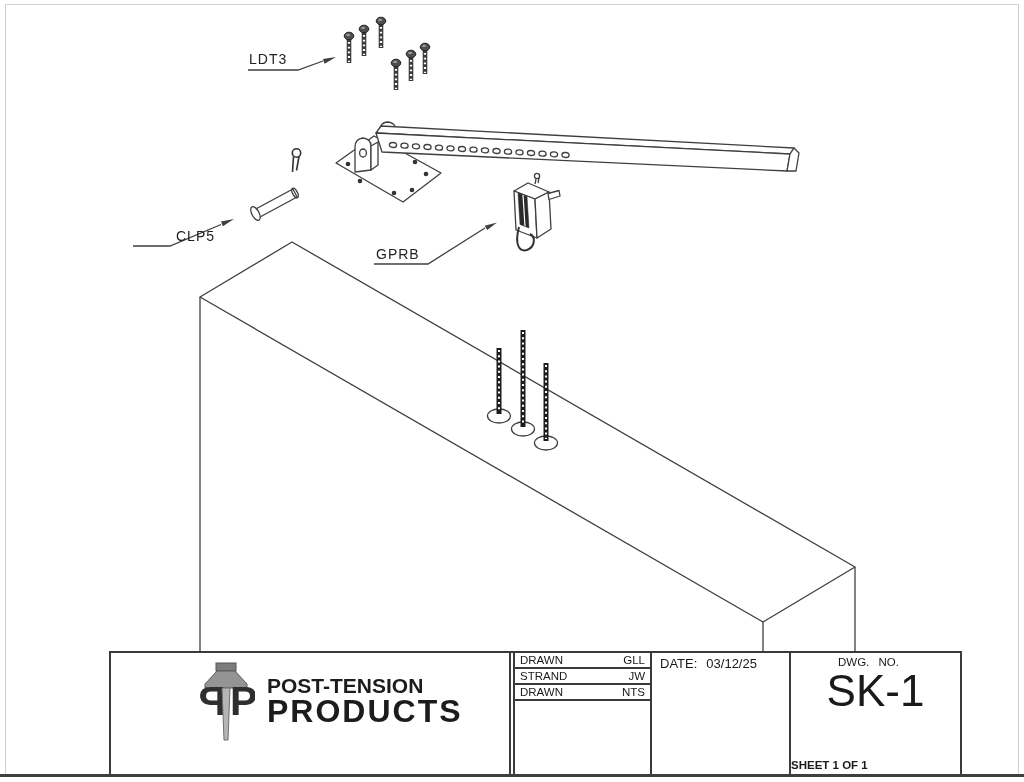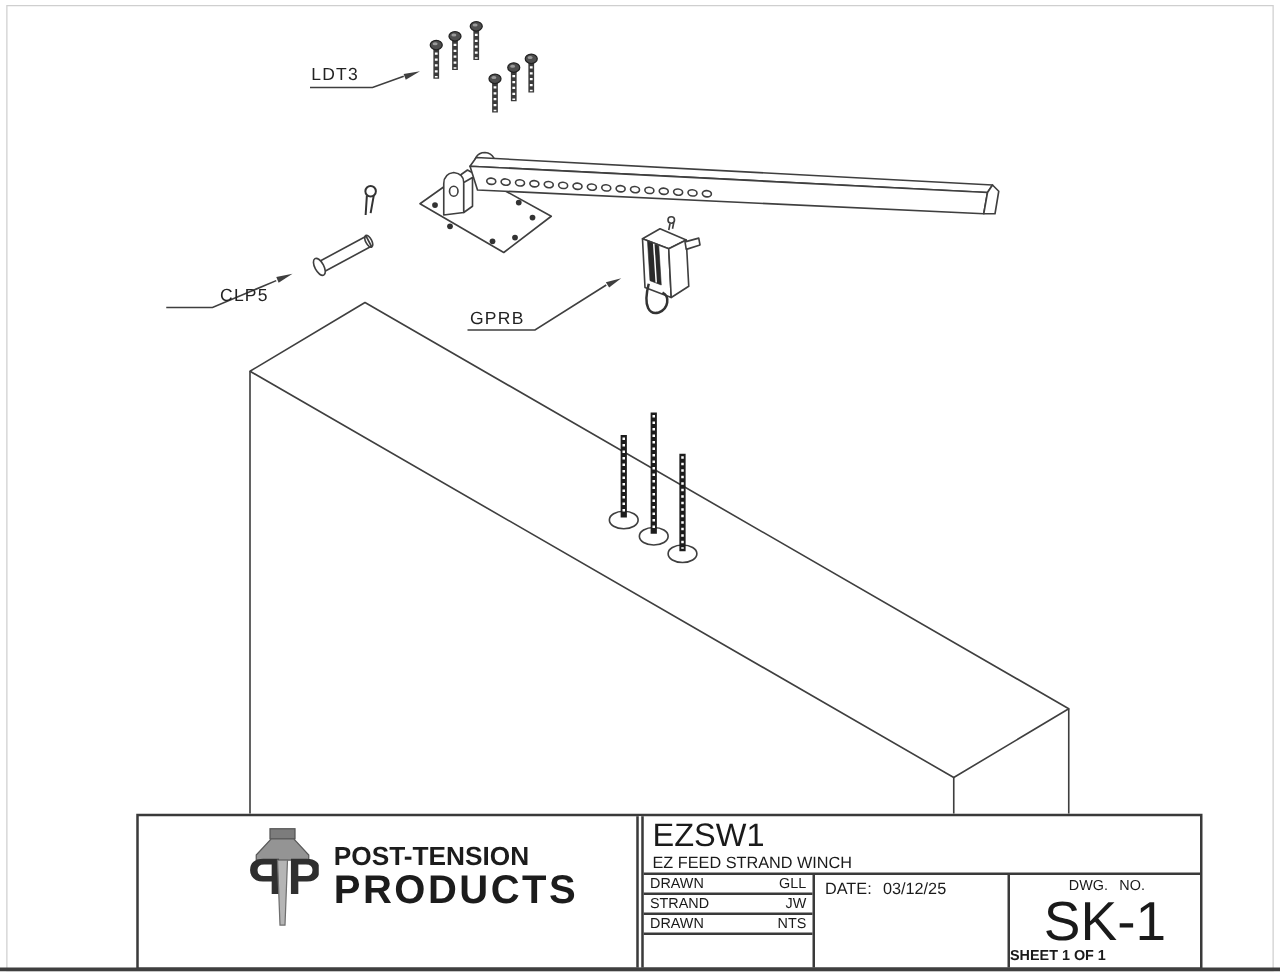--- a/index.html
+++ b/index.html
@@ -17,21 +17,21 @@
   .tb-logo{width:400px;border-right:2px solid #3a3a3a;position:relative;box-sizing:border-box;}
   .tb-gap{width:2px;background:#fff;}
   .tb-right{flex:1;border-left:2px solid #3a3a3a;display:flex;flex-direction:column;box-sizing:border-box;}
   .tb-head{height:47px;border-bottom:2px solid #3a3a3a;padding:1px 0 0 7px;box-sizing:border-box;}
   .pn{font-size:26px;line-height:28px;}
   .desc{font-size:13px;line-height:15px;}
   .tb-grid{flex:1;display:flex;}
   .col-fields{width:137px;border-right:2px solid #3a3a3a;display:flex;flex-direction:column;box-sizing:border-box;}
   .frow{height:16px;border-bottom:2px solid #3a3a3a;display:flex;justify-content:space-between;
         align-items:center;padding:0 5px;font-size:11.5px;box-sizing:border-box;}
-  .col-date{width:156px;border-right:2px solid #3a3a3a;padding:3px 0 0 8px;font-size:13px;box-sizing:border-box;}
+  .col-date{width:139px;border-right:2px solid #3a3a3a;padding:3px 0 0 8px;font-size:13px;box-sizing:border-box;}
   .col-date .dv{margin-left:9px;}
   .col-dwg{flex:1;position:relative;}
   .dwg-label{position:absolute;left:7px;top:3px;font-size:11.5px;word-spacing:6px;margin-left:40px;}
   .dwg-no{position:absolute;left:0;top:13px;width:100%;text-align:center;font-size:44px;}
   .sheet-no{position:absolute;left:0;bottom:3px;width:100%;text-align:left;font-size:11.5px;font-weight:700;}
   
   .logo-wrap{position:absolute;left:86px;top:9px;display:flex;}
   .logo-text{margin-left:12px;padding-top:13px;color:#1c1c1c;}
   .lt1{font-size:21px;line-height:22px;font-weight:700;letter-spacing:0px;}
   .lt2{font-size:32px;line-height:29px;font-weight:700;letter-spacing:2px;}
@@ -183,24 +183,20 @@
           <path d="M25,26 L33,26 L31,78 L27,78 Z" fill="#b5b5b5" stroke="#6f6f6f" stroke-width="1"></path>
         </svg>
         <div class="logo-text">
           <div class="lt1">POST-TENSION</div>
           <div class="lt2">PRODUCTS</div>
         </div>
       </div>
     </div>
     <div class="tb-gap"></div>
     <div class="tb-right">
-      <div class="tb-head">
-        <div class="pn">EZSW1</div>
-        <div class="desc">EZ FEED STRAND WINCH</div>
-      </div>
       <div class="tb-grid">
         <div class="col-fields">
           <div class="frow">
             <span>DRAWN</span>
             <span>GLL</span>
           </div>
           <div class="frow">
             <span>STRAND</span>
             <span>JW</span>
           </div>

